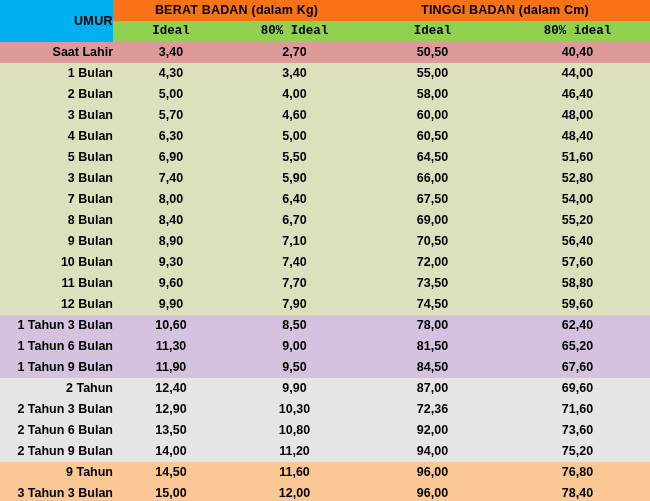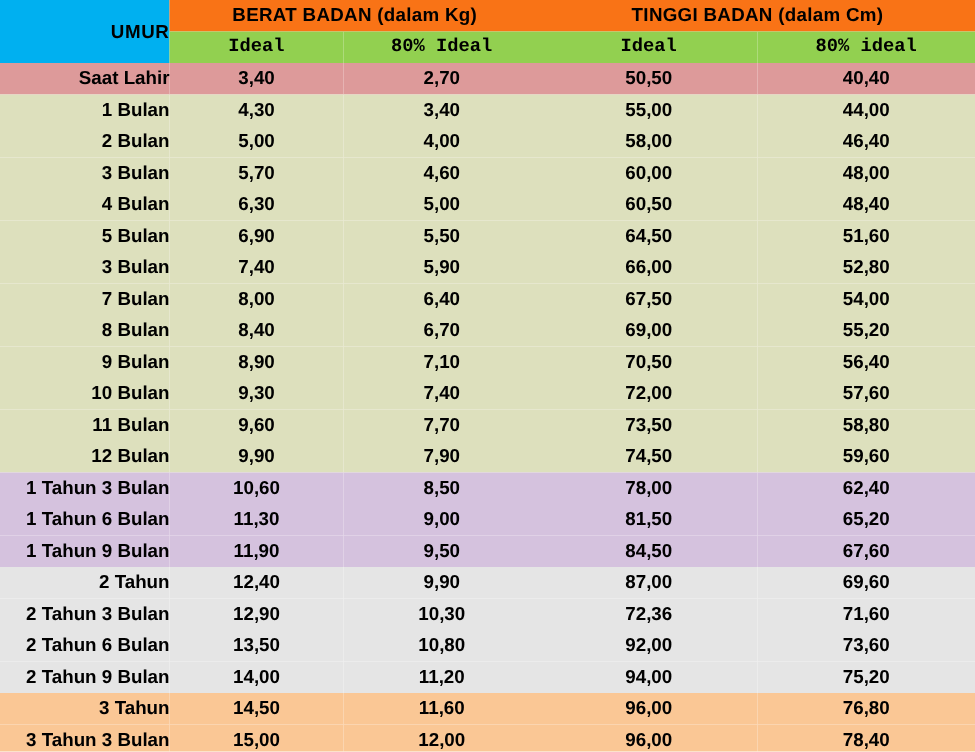--- a/index.html
+++ b/index.html
@@ -253,21 +253,21 @@
         <td class="num t80">73,60</td>
       </tr>
       <tr class="sec-year2">
         <td class="age">2 Tahun 9 Bulan</td>
         <td class="num bi">14,00</td>
         <td class="num b80">11,20</td>
         <td class="num ti">94,00</td>
         <td class="num t80">75,20</td>
       </tr>
       <tr class="sec-year3">
-        <td class="age">3 Tahun</td>
+        <td class="age">9 Tahun</td>
         <td class="num bi">14,50</td>
         <td class="num b80">11,60</td>
         <td class="num ti">96,00</td>
         <td class="num t80">76,80</td>
       </tr>
       <tr class="sec-year3">
         <td class="age">3 Tahun 3 Bulan</td>
         <td class="num bi">15,00</td>
         <td class="num b80">12,00</td>
         <td class="num ti">96,00</td>

